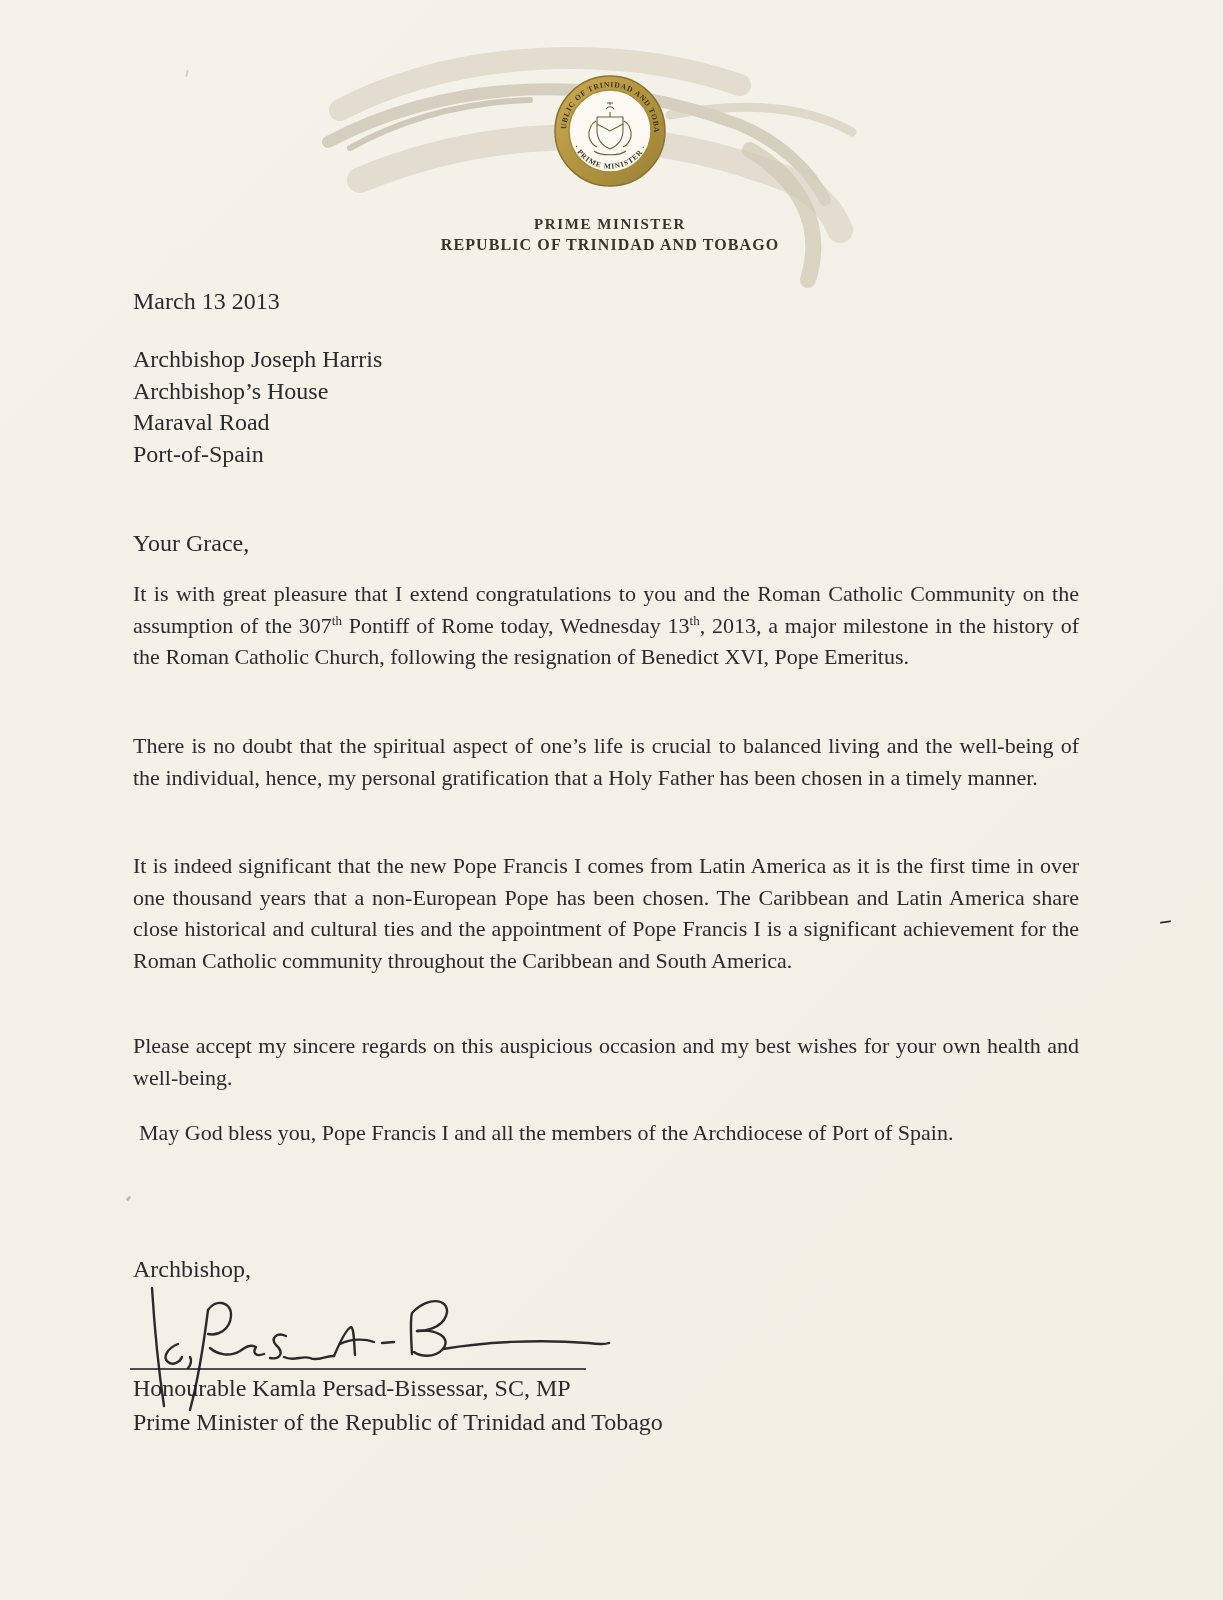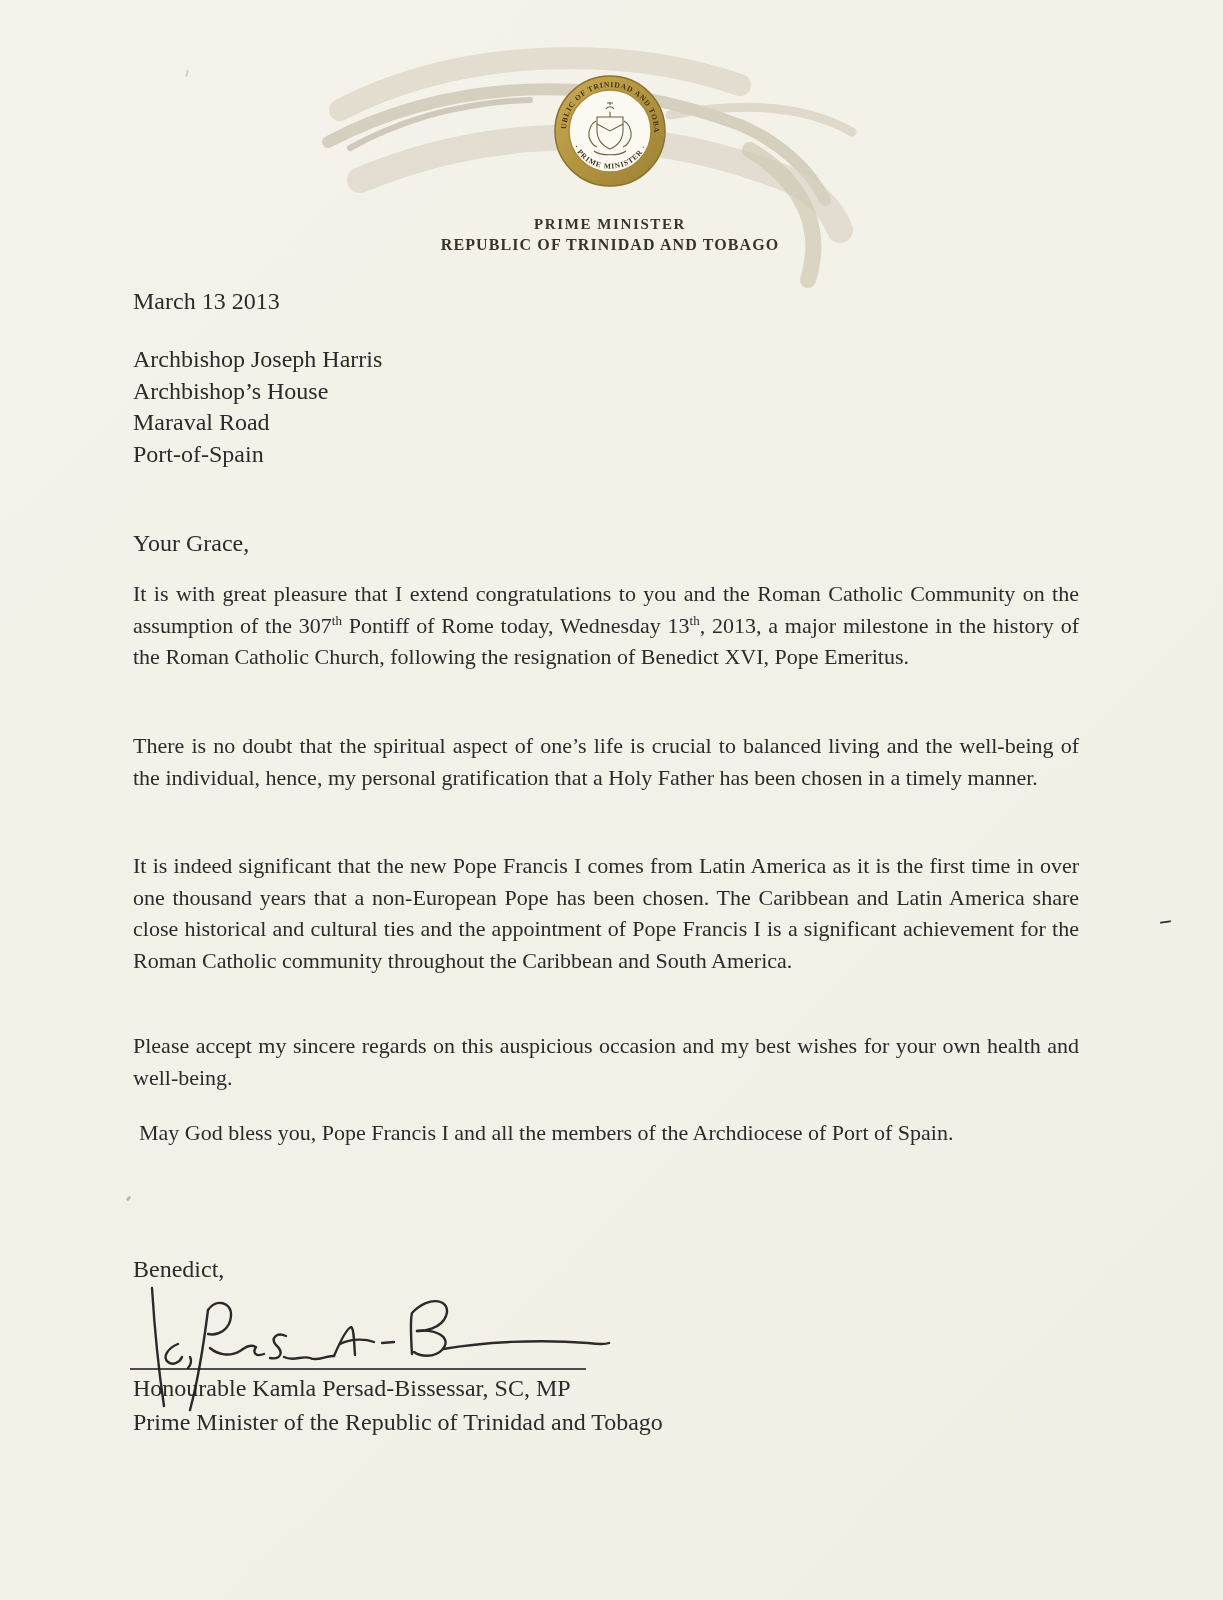--- a/index.html
+++ b/index.html
@@ -97,21 +97,21 @@
   </div>
 
   <div class="block salutation">Your Grace,</div>
 
   <p class="para p1"><span>It is with great pleasure that I extend congratulations to you and the Roman Catholic Community on the assumption of the 307</span><sup>th</sup><span> Pontiff of Rome today, Wednesday 13</span><sup>th</sup><span>, 2013, a major milestone in the history of the Roman Catholic Church, following the resignation of Benedict XVI, Pope Emeritus.</span></p>
   <p class="para p2"><span>There is no doubt that the spiritual aspect of one’s life is crucial to balanced living and the well-being of the individual, hence, my personal gratification that a Holy Father has been chosen in a timely manner.</span></p>
   <p class="para p3"><span>It is indeed significant that the new Pope Francis I comes from Latin America as it is the first time in over one thousand years that a non-European Pope has been chosen. The Caribbean and Latin America share close historical and cultural ties and the appointment of Pope Francis I is a significant achievement for the Roman Catholic community throughout the Caribbean and South America.</span></p>
   <p class="para p4"><span>Please accept my sincere regards on this auspicious occasion and my best wishes for your own health and well-being.</span></p>
   <p class="para p5"><span>May God bless you, Pope Francis I and all the members of the Archdiocese of Port of Spain.</span></p>
 
-  <div class="block closing">Benedict,</div>
+  <div class="block closing">Archbishop,</div>
 
   <svg class="signature" viewBox="0 0 500 160">
     <g stroke="#1a1a1a" stroke-width="2.4" fill="none" stroke-linecap="round" stroke-linejoin="round" opacity="0.92">
       <path d="M34,30 C36,62 40,108 46,148"></path>
       <path d="M60,86 C50,90 44,99 50,104 C55,108 62,104 64,99"></path>
       <path d="M72,99 C74,102 73,107 70,110"></path>
       <path d="M90,52 C86,84 80,122 72,152"></path>
       <path d="M90,52 C98,40 114,44 113,58 C112,72 100,78 90,76"></path>
       <path d="M92,90 C100,97 112,99 122,93 C128,89 132,86 138,89 C134,95 138,99 146,96"></path>
       <path d="M168,78 C159,74 152,80 158,87 C166,94 163,102 152,100"></path>

